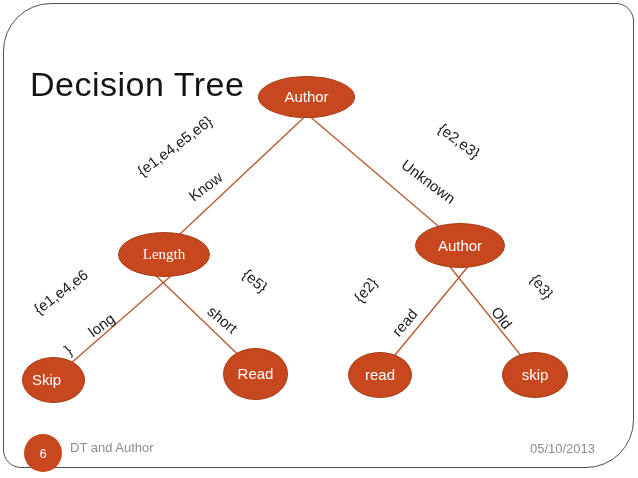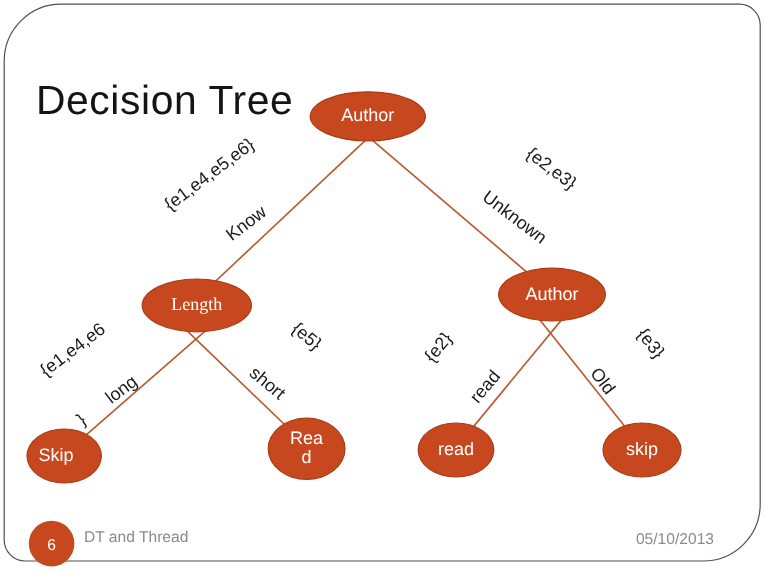--- a/index.html
+++ b/index.html
@@ -13,21 +13,21 @@
   svg.connectors{position:absolute;left:0;top:0;z-index:1;}
   svg.connectors line{stroke:var(--connector,#b85c31);stroke-width:1.4;}
   .node{position:absolute;z-index:2;background:var(--accent,#c7481e);
         border:1px solid var(--node-border,#a83d15);border-radius:50%;
         color:var(--node-text,#fff);font-size:15px;display:flex;align-items:center;
         justify-content:center;text-align:center;line-height:1.05;box-sizing:border-box;}
   .node.author{left:258px;top:76px;width:97px;height:42px;}
   .node.length{left:118px;top:232px;width:92px;height:45px;font-family:Liberation Serif, serif;}
   .node.thread{left:415px;top:223px;width:90px;height:45px;}
   .node.skip-left{left:22px;top:357px;width:63px;height:46px;justify-content:flex-start;padding-left:9px;}
-  .node.read-left{left:223px;top:348px;width:65px;height:52px;flex-direction:column;}
+  .node.read-left{left:223px;top:348px;width:65px;height:52px;flex-direction:row;}
   .node.read-right{left:348px;top:352px;width:64px;height:46px;}
   .node.skip-right{left:502px;top:352px;width:66px;height:46px;}
   .edge-label{position:absolute;z-index:3;font-size:15px;color:#1a1a1a;line-height:1.15;
               text-align:center;white-space:pre;}
   .edge-label.know{left:190px;top:166px;transform:translate(-50%,-50%) rotate(-37deg);}
   .edge-label.unknown{left:444px;top:161px;transform:translate(-50%,-50%) rotate(37deg);}
   .edge-label.long{left:76px;top:312px;transform:translate(-50%,-50%) rotate(-37deg);text-align:left;}
   .edge-label.short{left:239px;top:300px;transform:translate(-50%,-50%) rotate(40deg);}
   .edge-label.read-e2{left:385px;top:306px;transform:translate(-50%,-50%) rotate(-50deg);}
   .edge-label.old-e3{left:522px;top:302px;transform:translate(-50%,-50%) rotate(52deg);}
@@ -98,15 +98,15 @@
     <div>read</div>
   </div>
   <div class="edge-label old-e3">
     <div>{e3}</div>
     <div>Old</div>
   </div>
 
   <div class="page-number">
     <span>6</span>
   </div>
-  <div class="footer-text">DT and Thread</div>
+  <div class="footer-text">DT and Author</div>
   <div class="footer-date">05/10/2013</div>
 </div>
 
 </body></html>

